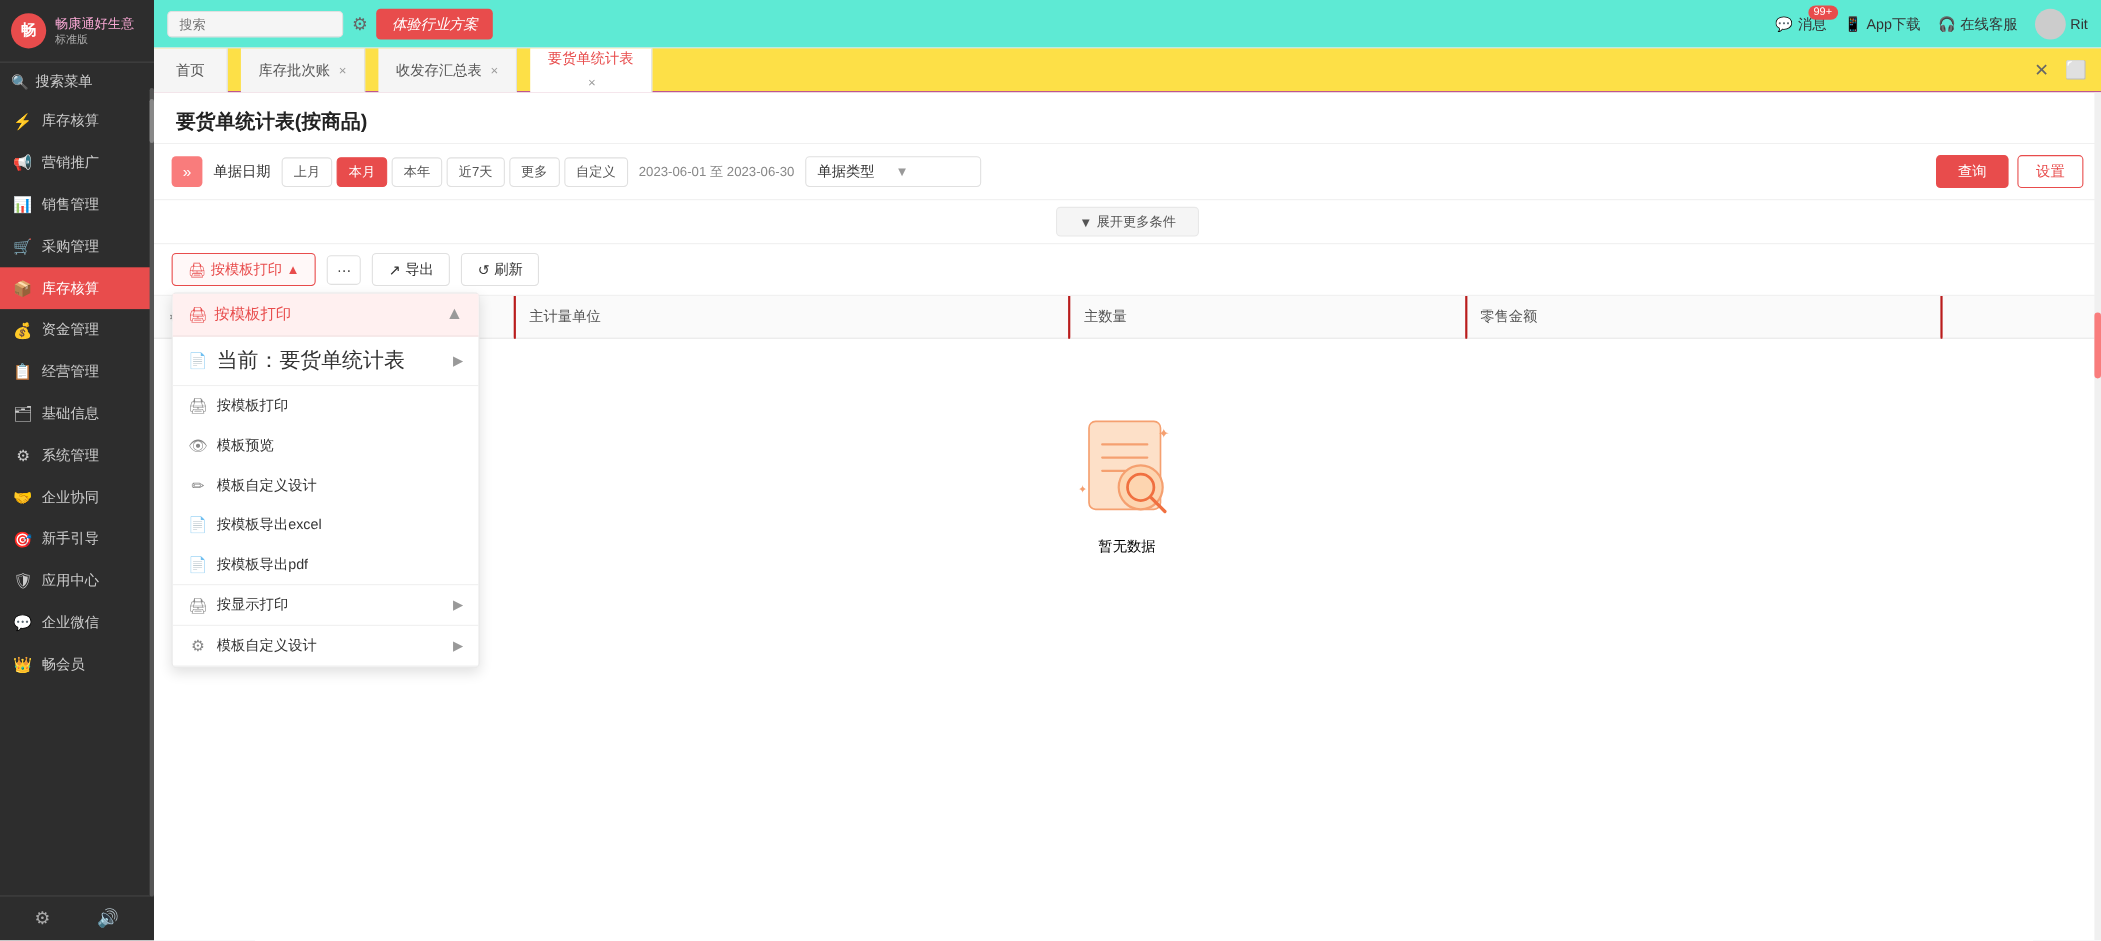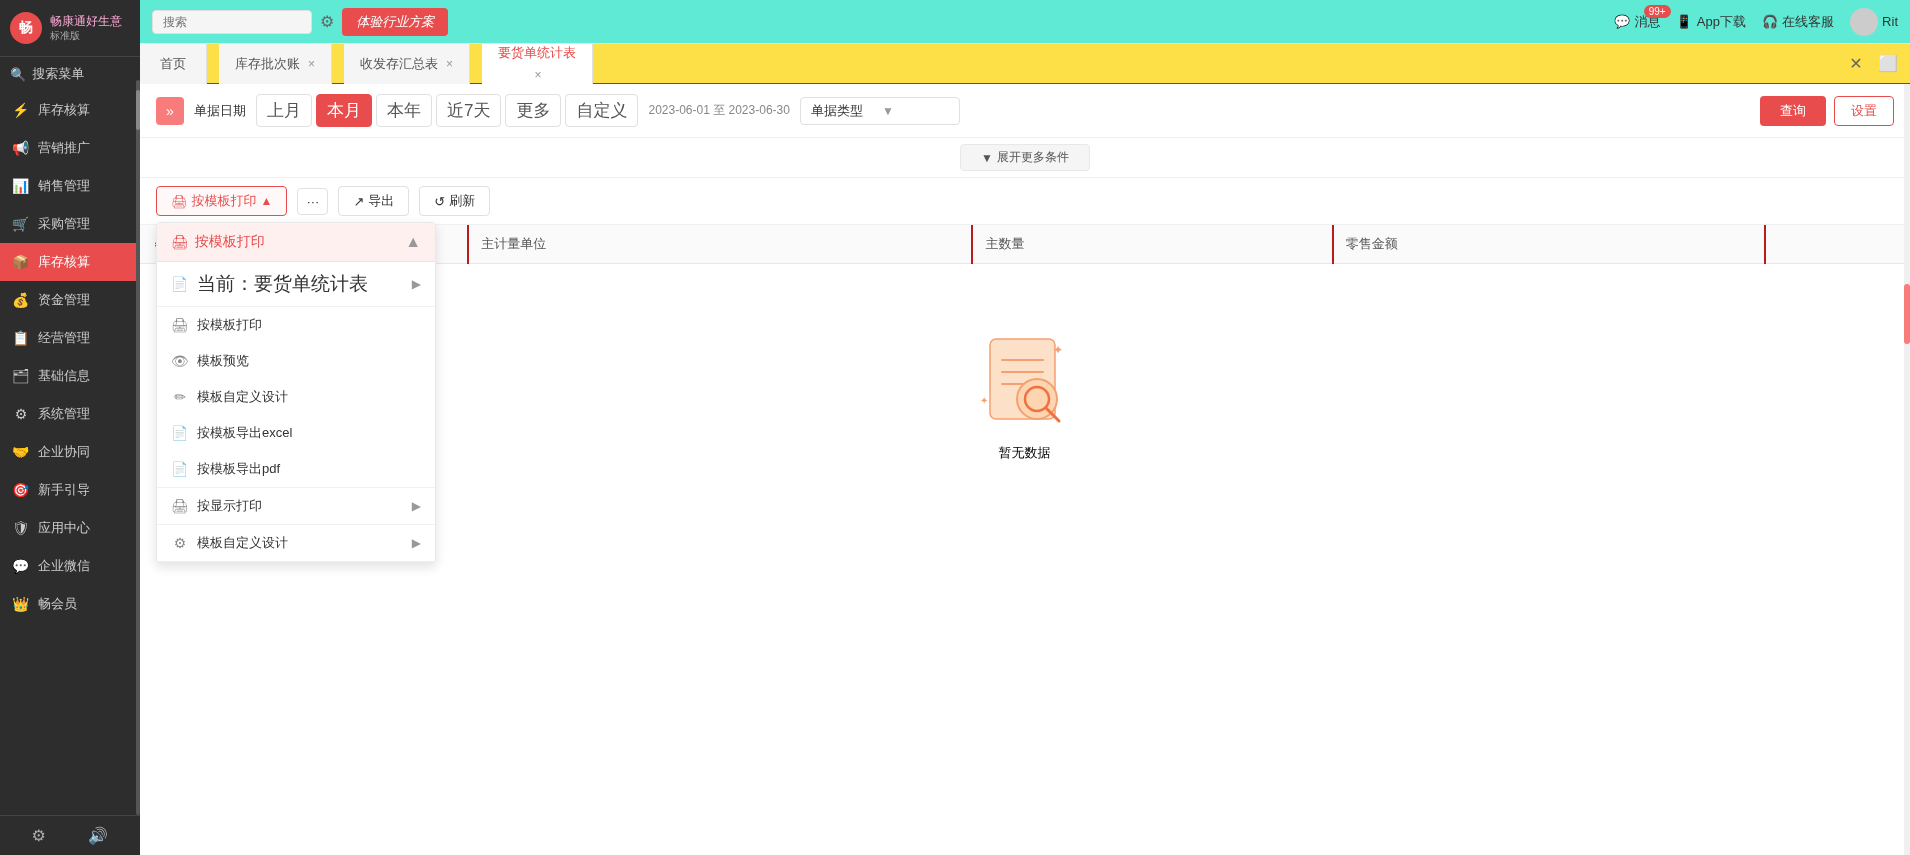--- a/index.html
+++ b/index.html
@@ -206,21 +206,21 @@
     }
     .filter-label { color: #333; font-size: 13px; white-space: nowrap; }
     .filter-date-group {
       display: flex; align-items: center; gap: 4px;
     }
     .filter-date-btn {
       padding: 4px 10px;
       border: 1px solid #e0e0e0;
       background: #fff;
       border-radius: 4px;
-      font-size: 17px;
+      font-size: 12px;
       cursor: pointer;
       color: #555;
       font-family: inherit;
     }
     .filter-date-btn.active {
       background: #e84c4c;
       color: #fff;
       border-color: #e84c4c;
     }
     .filter-date-range {
@@ -538,20 +538,23 @@
       <span class="tab-close">×</span>
     </div>
     <div class="tabs-actions">
       <div class="tabs-action-btn">✕</div>
       <div class="tabs-action-btn">⬜</div>
     </div>
   </div>
 
   <div class="content">
 
+    <div class="page-header">
+      <div class="page-title">要货单统计表(按商品)</div>
+    </div>
 
     <div class="filter-bar">
       <button class="filter-expand-btn">
         <span>»</span>
       </button>
       <span class="filter-label">单据日期</span>
       <div class="filter-date-group">
         <button class="filter-date-btn">上月</button>
         <button class="filter-date-btn active">本月</button>
         <button class="filter-date-btn">本年</button>

